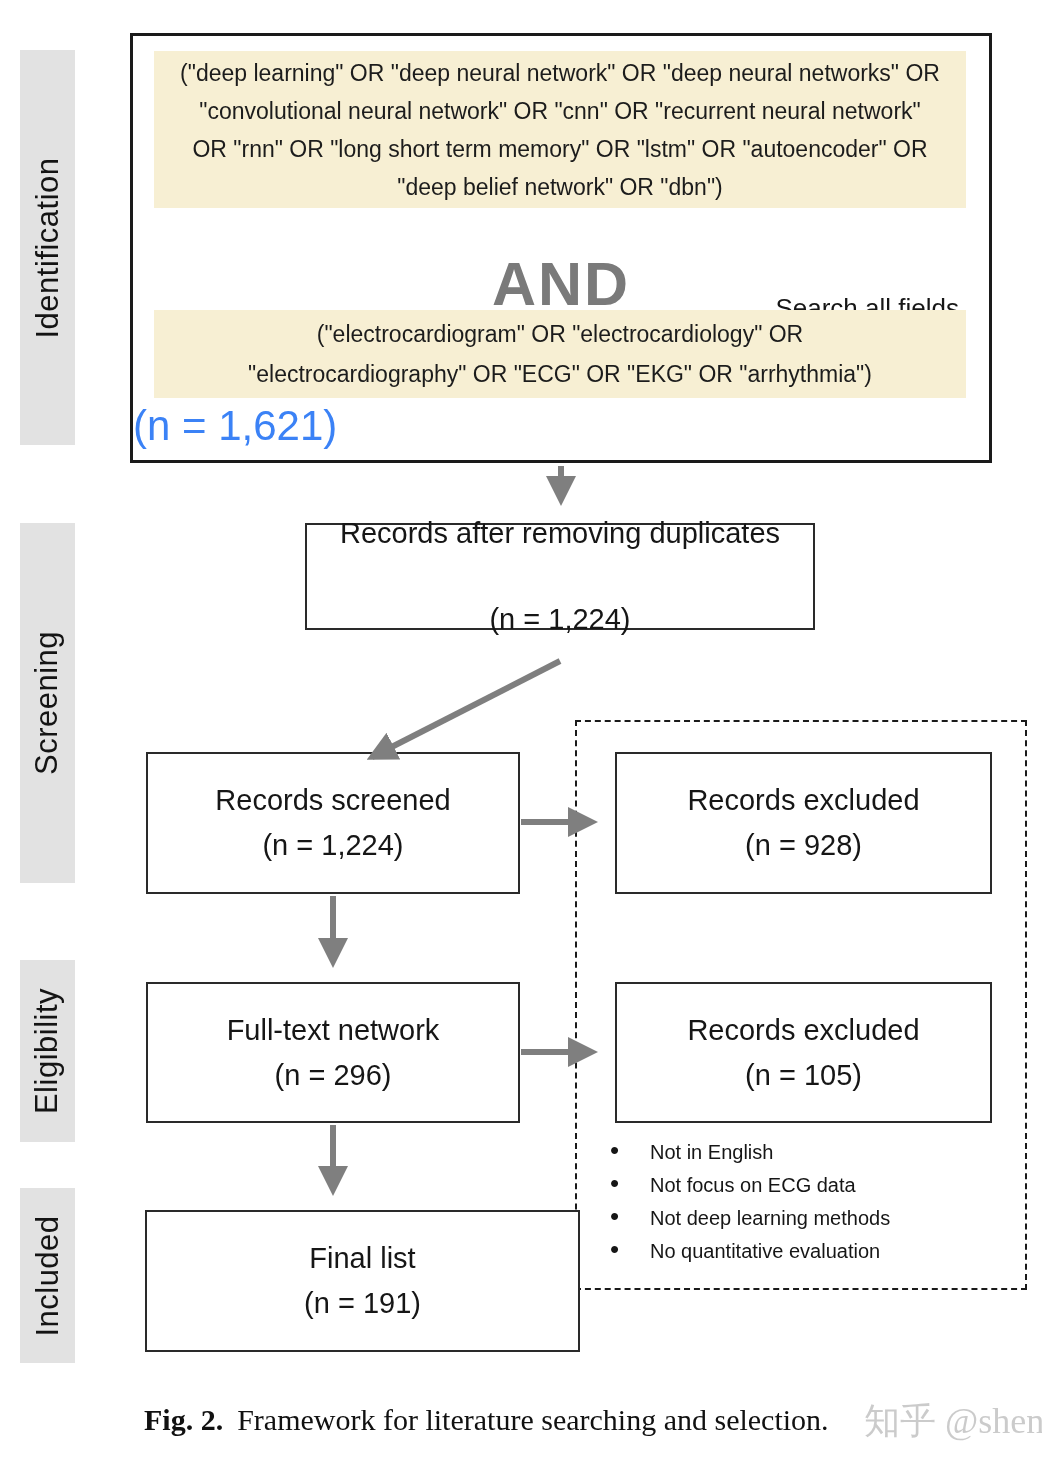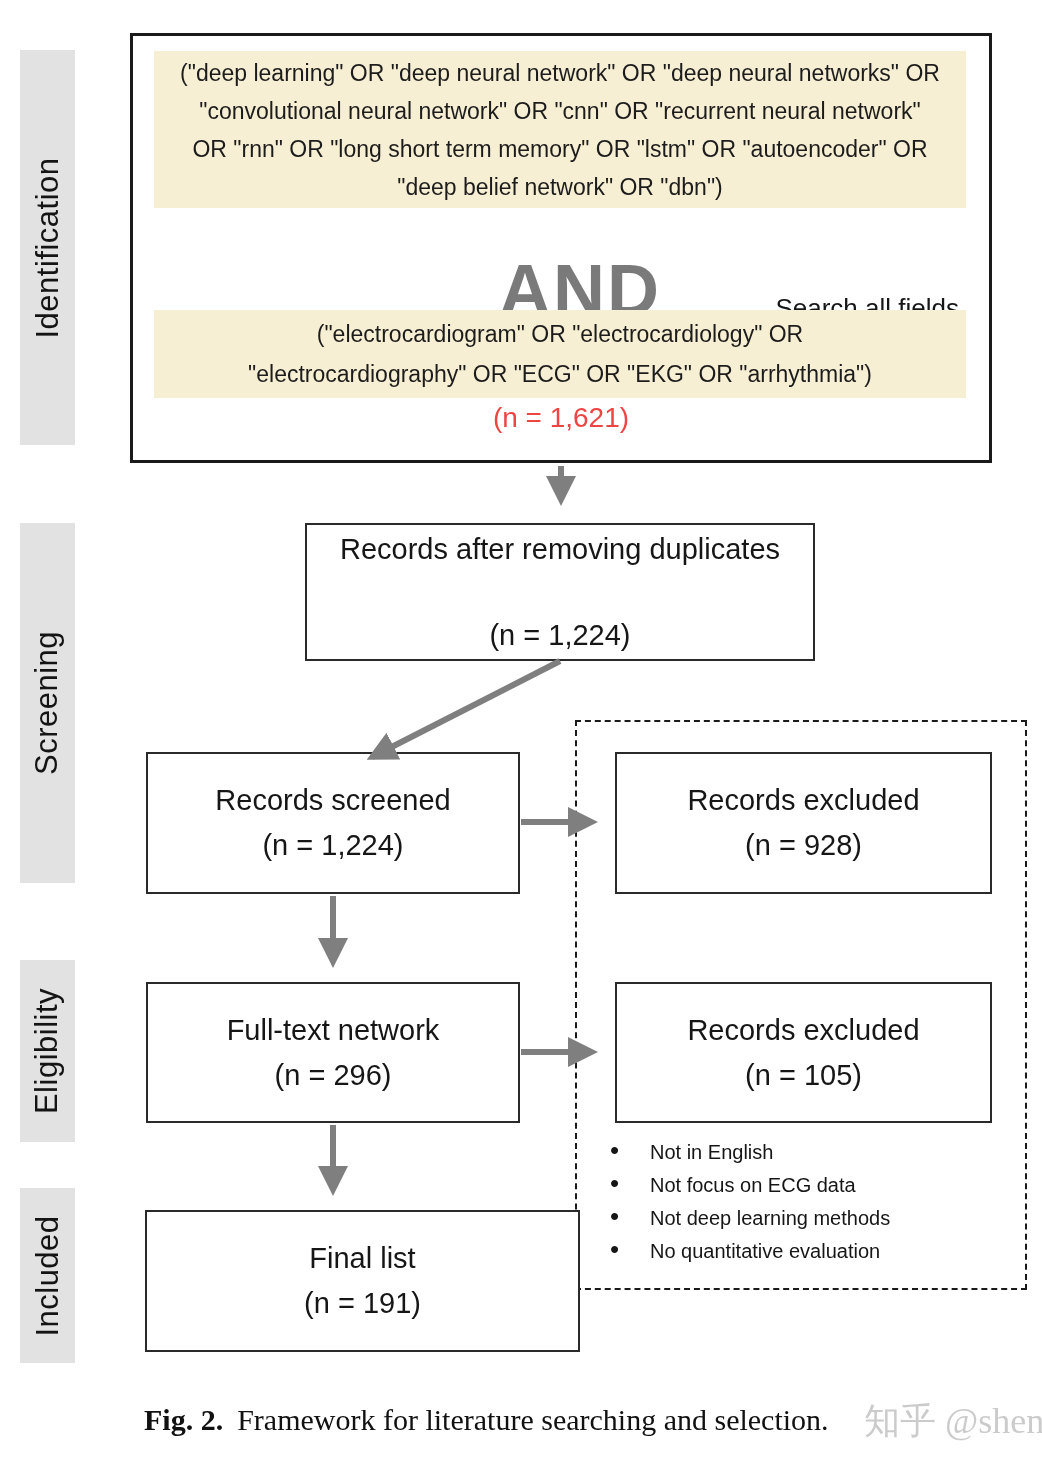--- a/index.html
+++ b/index.html
@@ -34,41 +34,40 @@
     background:#f7efd3; box-sizing:border-box;
     display:flex; flex-direction:column; align-items:center; justify-content:center;
     font-size:23px; line-height:38px; color:#1c1c1c;
   }
   .query div { white-space:nowrap; }
   #query-dl  { top:15px;  height:157px; }
   #query-ecg { top:274px; height:88px; line-height:40px; }
 
   .and-operator {
     position:absolute; left:0; width:100%; top:213px;
-    text-align:center; font-size:72px; font-weight:bold; color:#7a7a7a;
+    text-align:center; font-size:61px; font-weight:bold; color:#7a7a7a;
     letter-spacing:2px;
-    padding-left:19px;
   }
   .search-note {
     position:absolute; right:30px; top:220px;
     text-align:right; font-size:26px; line-height:33px; color:#161616;margin-top:36px;
   }
   .search-count {
     position:absolute; left:0; width:100%; top:366px;
-    text-align:center; font-size:28px; color:#ef4444;
+    font-size:42px; color:#3b82f6;
   }
 
   
   .fbox {
     position:absolute; border:2px solid #2a2a2a; background:#ffffff;
     box-sizing:border-box;
     display:flex; flex-direction:column; align-items:center; justify-content:center;
     text-align:center; font-size:29px; line-height:45px; color:#161616;
   }
-  #box-duplicates { left:305px; top:523px; width:510px; height:138px;gap:41px; }
+  #box-duplicates { left:305px; top:523px; width:510px; height:107px;gap:41px; }
   #box-screened   { left:146px; top:752px; width:374px; height:142px; }
   #box-excluded1  { left:615px; top:752px; width:377px; height:142px; }
   #box-fulltext   { left:146px; top:982px; width:374px; height:141px; }
   #box-excluded2  { left:615px; top:982px; width:377px; height:141px; }
   #box-final      { left:145px; top:1210px; width:435px; height:142px; }
 
   
   .dashed-box {
     position:absolute; left:575px; top:720px; width:452px; height:570px;
     border:2px dashed #1a1a1a; box-sizing:border-box;

